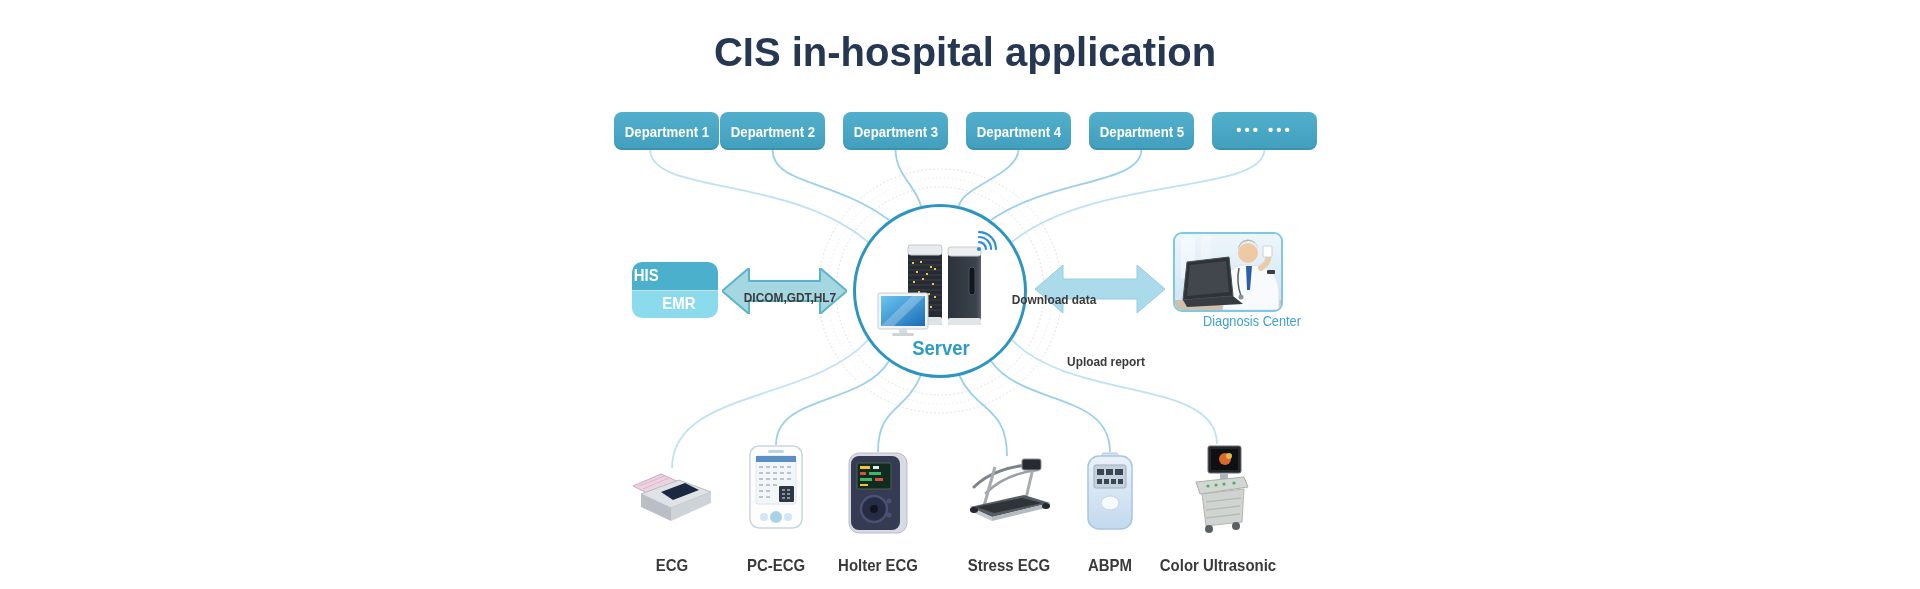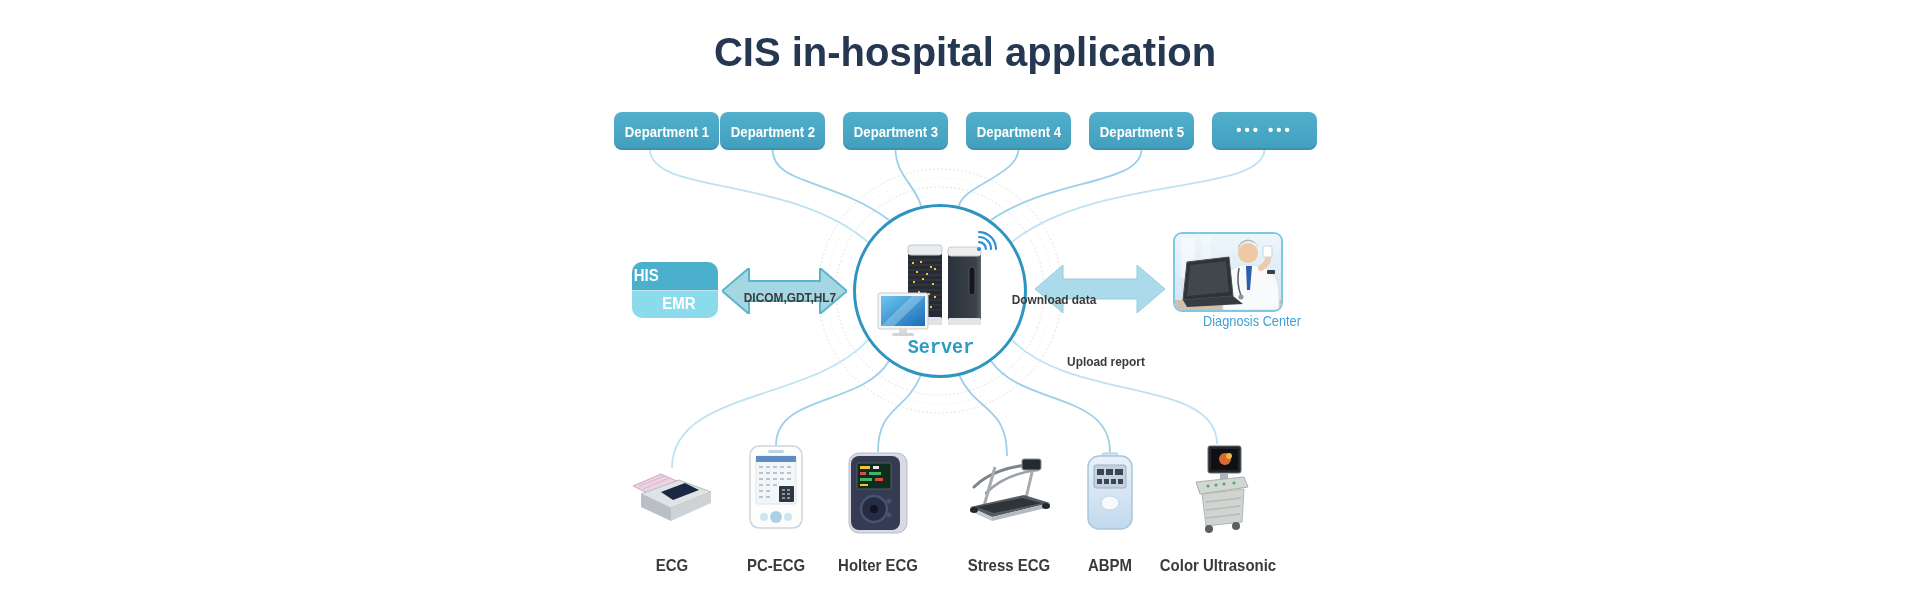--- a/index.html
+++ b/index.html
@@ -21,21 +21,21 @@
 
   
   #lines{left:0;top:0;pointer-events:none;}
   .ring{fill:none;stroke:var(--ring_gray);stroke-width:1;}
   .curve{fill:none;stroke:var(--line_light);stroke-width:1.8;}
   .curve.mid{stroke:var(--line_mid);}
 
   
   #server-circle{left:853px;top:204px;width:168px;height:168px;border-radius:50%;
                  background:#fff;border:3px solid var(--circle_border);}
-  #server-label{left:941px;top:336px;font-size:21px;font-weight:bold;color:var(--server_text);font-family:Liberation Mono, monospace;}
+  #server-label{left:941px;top:336px;font-size:21px;font-weight:bold;color:var(--server_text);}
 
   
   #his-emr{left:632px;top:262px;width:86px;height:56px;border-radius:10px;overflow:hidden;
            display:flex;flex-direction:column;text-align:center;color:#fff;font-weight:bold;font-size:17px;}
   #his-emr .half{flex:1;display:flex;align-items:center;justify-content:flex-start;}
   #his-half{background:var(--his_top);border-bottom:1px solid rgba(255,255,255,.65);}
   #emr-half{background:var(--emr_bottom);padding-left:28px;}
 
   
   .flowlabel{font-size:13.5px;font-weight:bold;color:var(--label_dark);margin-top:40px;}

